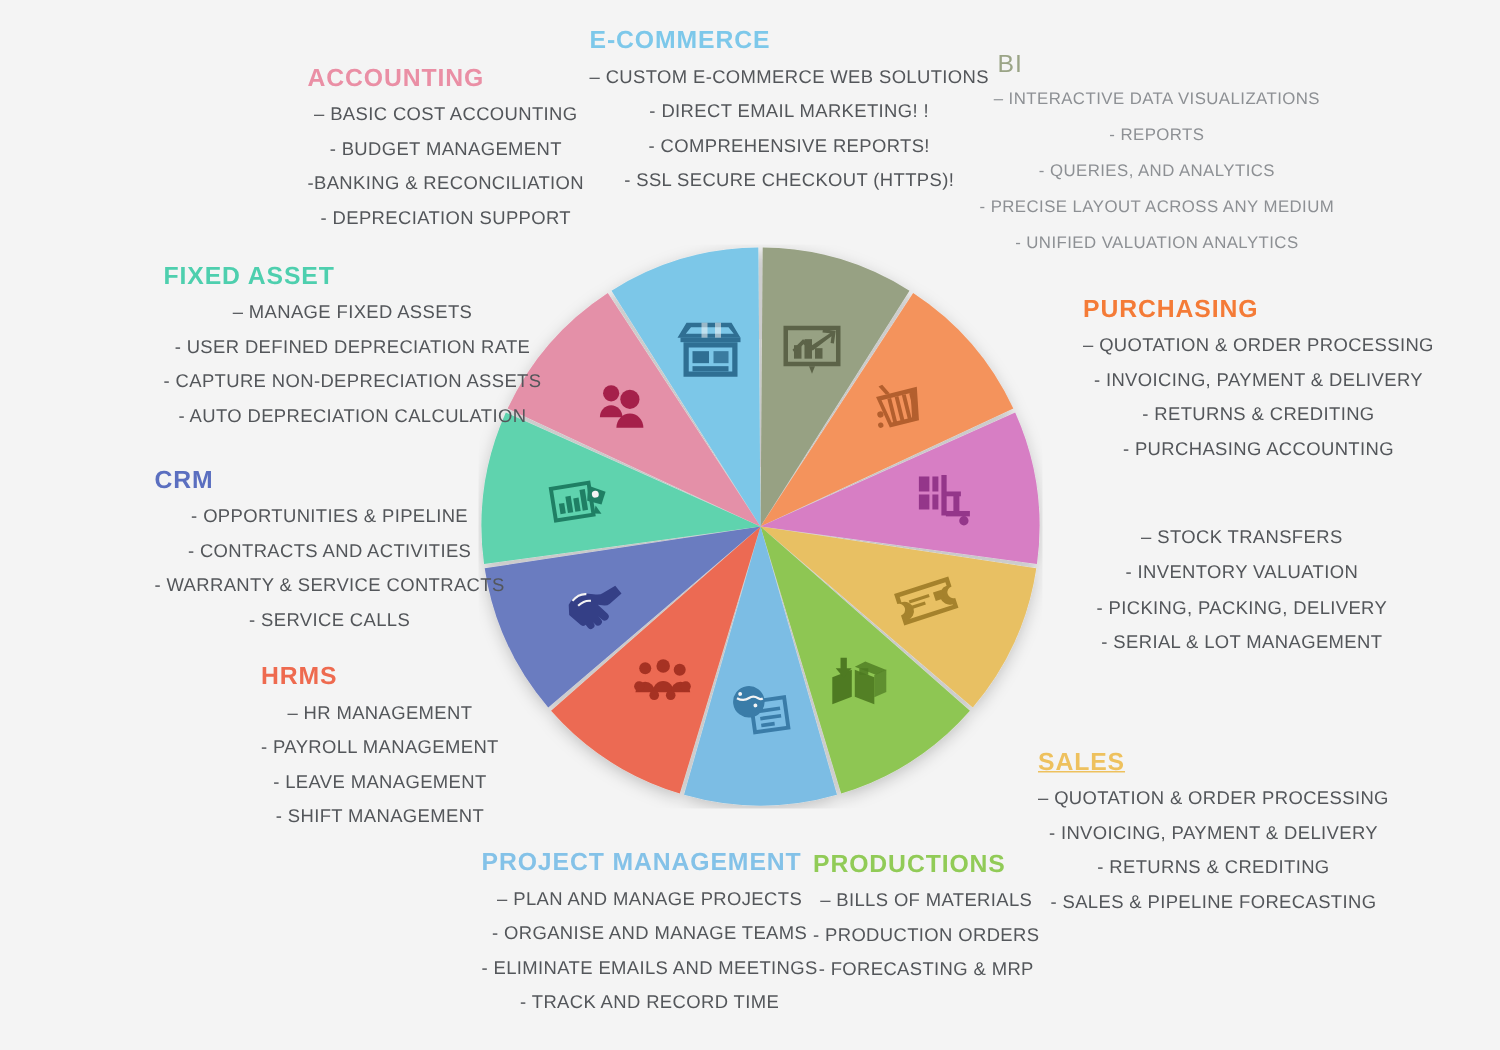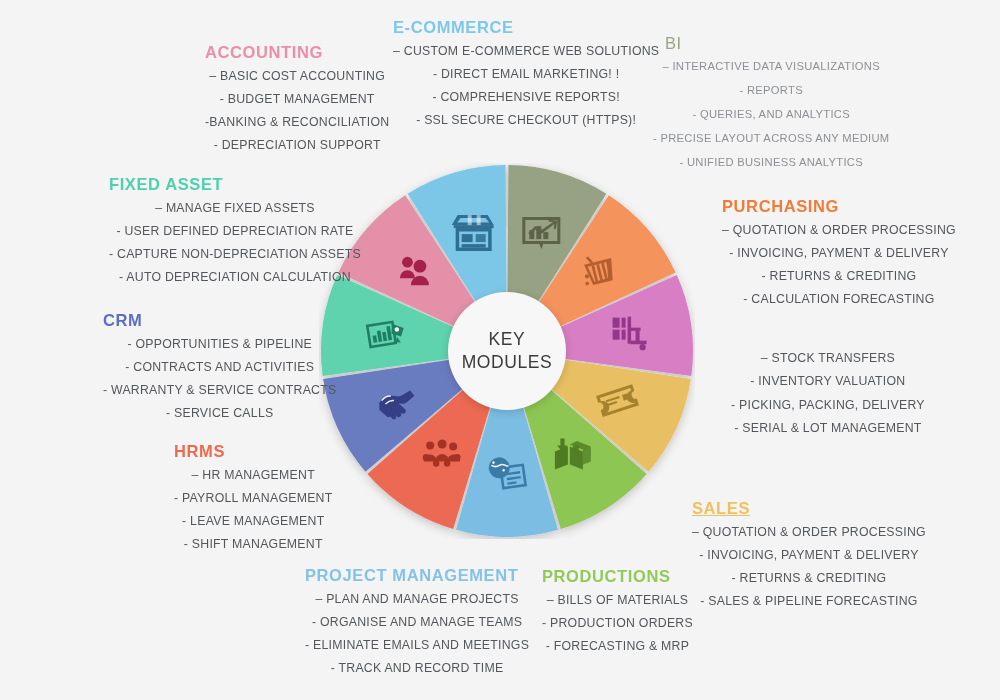--- a/index.html
+++ b/index.html
@@ -235,24 +235,20 @@
           <rect x="10" y="29" width="24" height="3.5"></rect>
           <rect x="24" y="19" width="10" height="8" opacity="0.85"></rect>
           <rect x="16" y="0" width="4" height="10" fill="#f4f4f4" opacity="0.55"></rect>
           <rect x="25" y="0" width="4" height="10" fill="#f4f4f4" opacity="0.55"></rect>
         </g>
           </g>
         </g>
     </svg>
   </div>
 
-  <div id="hub">
-    <span>KEY</span>
-    <span>MODULES</span>
-  </div>
 
   <div id="blocks">
       <div class="block" style="left: 205px; top: 44px;">
         <div class="mod-title" style="color: rgb(234, 143, 165);">ACCOUNTING</div>
         <ul>
           <li>–  BASIC COST ACCOUNTING</li>
           <li>- BUDGET MANAGEMENT</li>
           <li>-BANKING &amp; RECONCILIATION</li>
           <li>- DEPRECIATION SUPPORT</li>
         </ul>
@@ -266,30 +262,30 @@
           <li>- SSL SECURE CHECKOUT (HTTPS)!</li>
         </ul>
       </div>
       <div class="block faint" style="left: 653px; top: 35px;">
         <div class="mod-title" style="color: rgb(154, 164, 134);">BI</div>
         <ul>
           <li>–  INTERACTIVE DATA VISUALIZATIONS</li>
           <li>-  REPORTS</li>
           <li>-  QUERIES, AND ANALYTICS</li>
           <li>-  PRECISE LAYOUT ACROSS ANY MEDIUM</li>
-          <li>-  UNIFIED BUSINESS ANALYTICS</li>
+          <li>-  UNIFIED VALUATION ANALYTICS</li>
         </ul>
       </div>
       <div class="block" style="left: 722px; top: 198px;">
         <div class="mod-title" style="color: rgb(244, 123, 55);">PURCHASING</div>
         <ul>
           <li>– QUOTATION &amp; ORDER PROCESSING</li>
           <li>- INVOICING, PAYMENT &amp; DELIVERY</li>
           <li>- RETURNS &amp; CREDITING</li>
-          <li>- CALCULATION FORECASTING</li>
+          <li>- PURCHASING ACCOUNTING</li>
         </ul>
       </div>
       <div class="block" style="left: 731px; top: 352px;">
         <ul>
           <li>– STOCK TRANSFERS</li>
           <li>- INVENTORY VALUATION</li>
           <li>- PICKING, PACKING, DELIVERY</li>
           <li>- SERIAL &amp; LOT MANAGEMENT</li>
         </ul>
       </div>
@@ -303,21 +299,21 @@
         </ul>
       </div>
       <div class="block" style="left: 542px; top: 568px;">
         <div class="mod-title" style="color: rgb(145, 203, 87);">PRODUCTIONS</div>
         <ul>
           <li>–  BILLS OF MATERIALS</li>
           <li>- PRODUCTION ORDERS</li>
           <li>- FORECASTING &amp; MRP</li>
         </ul>
       </div>
-      <div class="block" style="left: 305px; top: 567px;">
+      <div class="block" style="left: 321px; top: 567px;">
         <div class="mod-title" style="color: rgb(132, 194, 232);">PROJECT MANAGEMENT</div>
         <ul>
           <li>–  PLAN AND MANAGE PROJECTS</li>
           <li>- ORGANISE AND MANAGE TEAMS</li>
           <li>- ELIMINATE EMAILS AND MEETINGS</li>
           <li>- TRACK AND RECORD TIME</li>
         </ul>
       </div>
       <div class="block" style="left: 174px; top: 443px;">
         <div class="mod-title" style="color: rgb(238, 106, 79);">HRMS</div>

